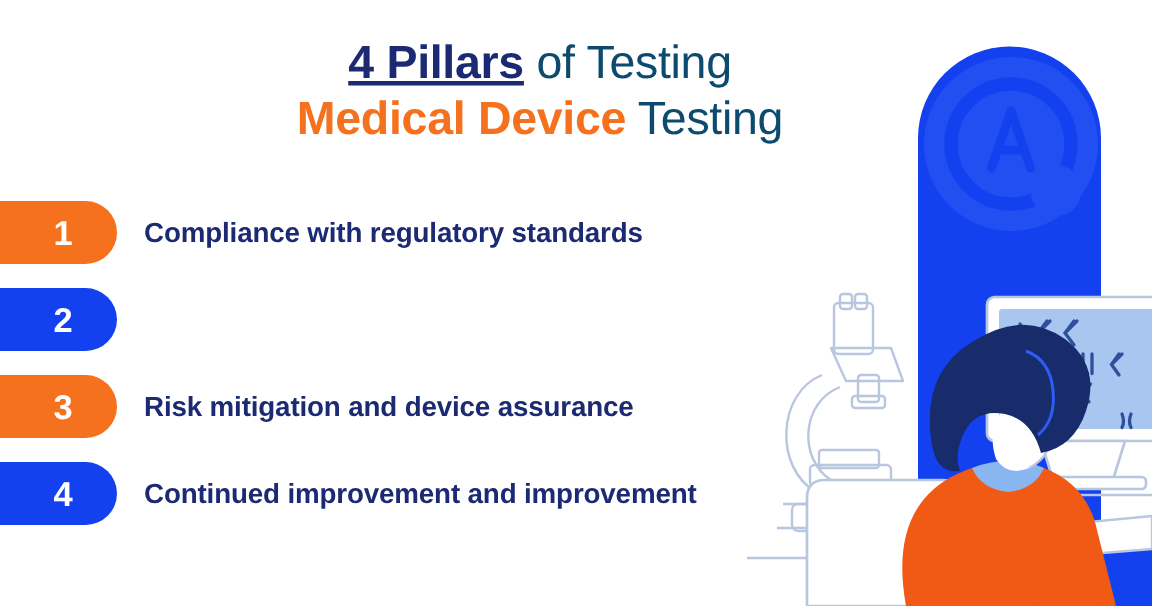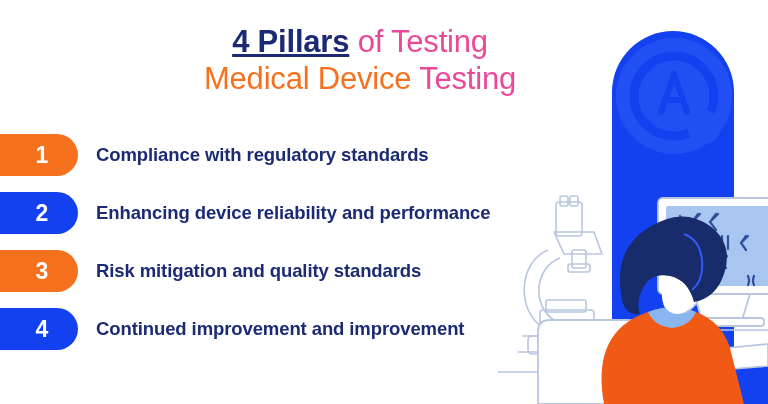--- a/index.html
+++ b/index.html
@@ -44,24 +44,24 @@
     font-size: 31px;
     letter-spacing: -0.2px;
   }
   .t-heavy-navy {
     font-weight: 800;
     color: #1b2a73;
     text-decoration: underline;
   }
   .t-reg-navy {
     font-weight: 500;
-    color: #ec4899;
+    color: #0c4a6e;
   }
   .t-heavy-orange {
-    font-weight: 400;
+    font-weight: 700;
     color: #f5711e;
   }
 
   
   #pillar-list {
     position: absolute;
     left: 0;
     top: 134px;
     width: 560px;
     z-index: 5;
@@ -203,28 +203,27 @@
       <div class="pillar-badge orange">
         <span class="pillar-num">1</span>
       </div>
       <div class="pillar-text">Compliance with regulatory standards</div>
     </div>
 
     <div class="pillar-row">
       <div class="pillar-badge blue">
         <span class="pillar-num">2</span>
       </div>
-      <div class="pillar-text">Enhancing device reliability and performance</div>
     </div>
 
     <div class="pillar-row">
       <div class="pillar-badge orange">
         <span class="pillar-num">3</span>
       </div>
-      <div class="pillar-text">Risk mitigation and quality standards</div>
+      <div class="pillar-text">Risk mitigation and device assurance</div>
     </div>
 
     <div class="pillar-row">
       <div class="pillar-badge blue">
         <span class="pillar-num">4</span>
       </div>
       <div class="pillar-text">Continued improvement and improvement</div>
     </div>
 
   </div>

